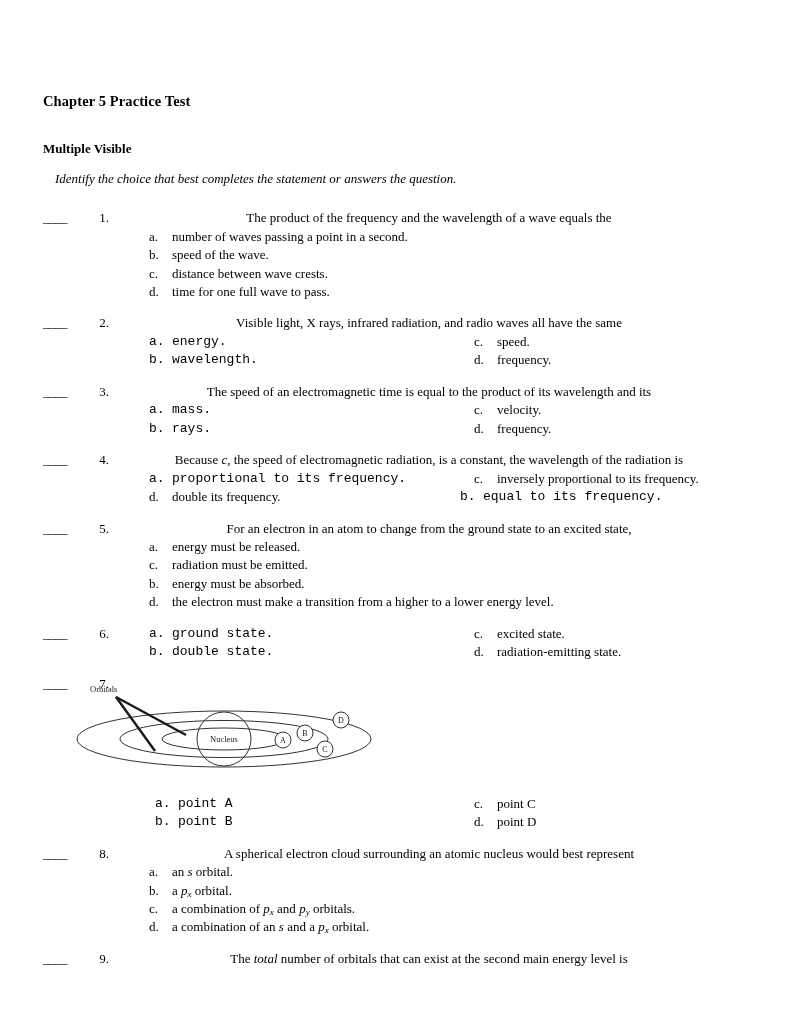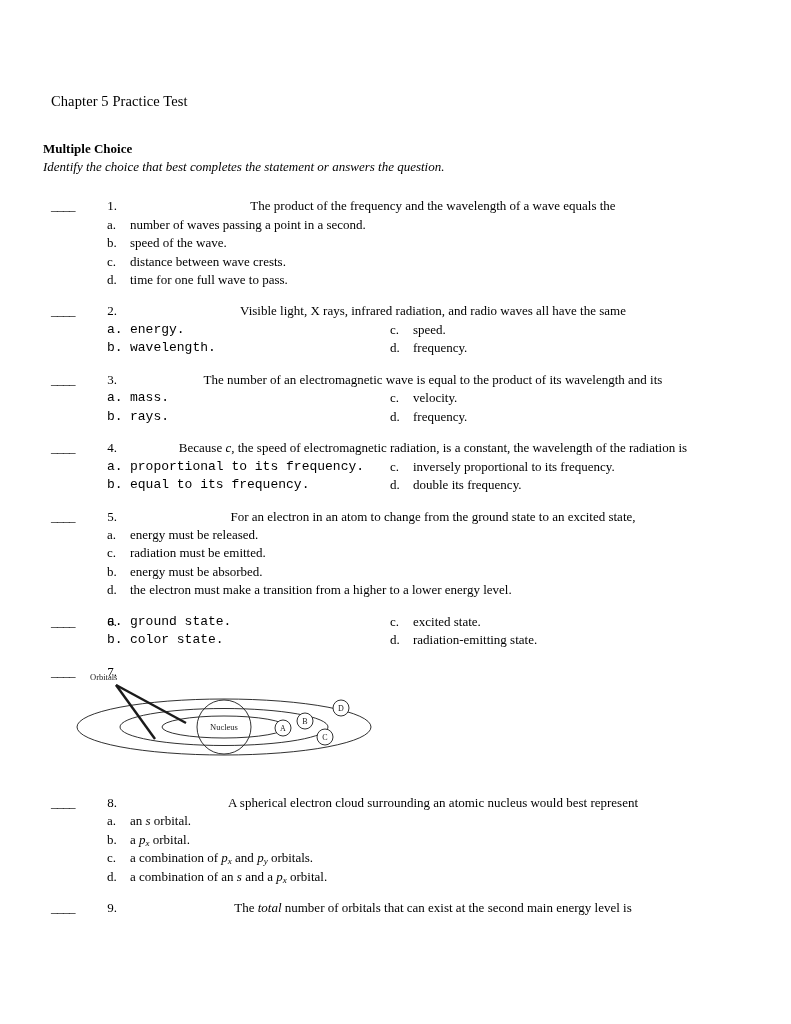--- a/index.html
+++ b/index.html
@@ -24,56 +24,55 @@
   }
   .content {
     position: absolute;
     left: 43px;
     top: 92px;
     width: 700px;
   }
 
   .doc-title {
     font-size: 14.5px;
-    font-weight: normal;
+    font-weight: bold;
     line-height: 1.25;
-    margin: 0 0 0 8px;
+    margin: 0 0 0 0;
     letter-spacing: 0.1px;
   }
 
   .section-gap { height: 30px; }
 
   .section-heading {
     font-size: 13px;
     font-weight: bold;
     line-height: 1.35;
     margin: 0;
   }
   .section-instruction {
     font-size: 13px;
     font-style: italic;
     line-height: 1.35;
-    margin: 0;
+    margin: 12px;
   }
 
   .questions {
     margin-top: 22px;
   }
 
   .question {
     position: relative;
     margin-bottom: 13px;
   }
   .q-head {
     position: relative;
     display: block;
     font-size: 13px;
     line-height: 1.42;
     padding-left: 72px;
-    margin-left: 8px;
   }
   .q-blank {
     position: absolute;
     left: 0;
     top: 0;
     width: 36px;
     font-size: 13px;
     line-height: 1.42;
     letter-spacing: -0.5px;
   }
@@ -108,20 +107,21 @@
     font-size: 13px;
     line-height: 1.42;
     min-height: 18px;
   }
   .opt {
     position: relative;
     display: inline-block;
     font-size: 13px;
     line-height: 1.42;
     vertical-align: top;
+    margin-left: 42px;
   }
   .two-col .opt-row { display: flex; }
   .two-col .opt.col-a { width: 283px; flex: 0 0 283px; font-family: Liberation Mono, monospace; }
   .two-col .opt.col-b { flex: 1 1 auto; }
   .opt-letter {
     display: inline-block;
     width: 23px;
     font-size: 13px;
   }
   .opt-text {
@@ -160,21 +160,21 @@
 </head>
 <body>
 
 <div class="page">
   <div class="content">
 
     <div class="doc-title">Chapter 5 Practice Test</div>
 
     <div class="section-gap"></div>
 
-    <div class="section-heading">Multiple Choice</div>
+    <div class="section-heading">Multiple Visible</div>
 
     <div class="section-instruction">Identify the choice that best completes the statement or answers the question.</div>
 
     <div class="questions">
 
       <div class="question">
         <div class="q-head">
           <span class="q-blank">____</span>
           <span class="q-num">1.</span>
           <span class="q-text">The product of the frequency and the wavelength of a wave equals the</span>
@@ -210,21 +210,21 @@
             <span class="opt col-a"><span class="opt-letter">b.</span><span class="opt-text">wavelength.</span></span>
             <span class="opt col-b"><span class="opt-letter">d.</span><span class="opt-text">frequency.</span></span>
           </div>
         </div>
       </div>
 
       <div class="question">
         <div class="q-head">
           <span class="q-blank">____</span>
           <span class="q-num">3.</span>
-          <span class="q-text">The number of an electromagnetic wave is equal to the product of its wavelength and its</span>
+          <span class="q-text">The speed of an electromagnetic time is equal to the product of its wavelength and its</span>
         </div>
         <div class="options two-col">
           <div class="opt-row">
             <span class="opt col-a"><span class="opt-letter">a.</span><span class="opt-text">mass.</span></span>
             <span class="opt col-b"><span class="opt-letter">c.</span><span class="opt-text">velocity.</span></span>
           </div>
           <div class="opt-row">
             <span class="opt col-a"><span class="opt-letter">b.</span><span class="opt-text">rays.</span></span>
             <span class="opt col-b"><span class="opt-letter">d.</span><span class="opt-text">frequency.</span></span>
           </div>
@@ -236,22 +236,22 @@
           <span class="q-blank">____</span>
           <span class="q-num">4.</span>
           <span class="q-text">Because <i>c</i>, the speed of electromagnetic radiation, is a constant, the wavelength of the radiation is</span>
         </div>
         <div class="options two-col">
           <div class="opt-row">
             <span class="opt col-a"><span class="opt-letter">a.</span><span class="opt-text">proportional to its frequency.</span></span>
             <span class="opt col-b"><span class="opt-letter">c.</span><span class="opt-text">inversely proportional to its frequency.</span></span>
           </div>
           <div class="opt-row">
+            <span class="opt col-b"><span class="opt-letter">d.</span><span class="opt-text">double its frequency.</span></span>
             <span class="opt col-a"><span class="opt-letter">b.</span><span class="opt-text">equal to its frequency.</span></span>
-            <span class="opt col-b"><span class="opt-letter">d.</span><span class="opt-text">double its frequency.</span></span>
           </div>
         </div>
       </div>
 
       <div class="question">
         <div class="q-head">
           <span class="q-blank">____</span>
           <span class="q-num">5.</span>
           <span class="q-text">For an electron in an atom to change from the ground state to an excited state,</span>
         </div>
@@ -275,21 +275,21 @@
         <div class="q-head">
           <span class="q-blank">____</span>
           <span class="q-num">6.</span>
         </div>
         <div class="options two-col">
           <div class="opt-row">
             <span class="opt col-a"><span class="opt-letter">a.</span><span class="opt-text">ground state.</span></span>
             <span class="opt col-b"><span class="opt-letter">c.</span><span class="opt-text">excited state.</span></span>
           </div>
           <div class="opt-row">
-            <span class="opt col-a"><span class="opt-letter">b.</span><span class="opt-text">color state.</span></span>
+            <span class="opt col-a"><span class="opt-letter">b.</span><span class="opt-text">double state.</span></span>
             <span class="opt col-b"><span class="opt-letter">d.</span><span class="opt-text">radiation-emitting state.</span></span>
           </div>
         </div>
       </div>
 
       <div class="question">
         <div class="q-head">
           <span class="q-blank">____</span>
           <span class="q-num">7.</span>
         </div>
@@ -321,20 +321,28 @@
 
             <circle cx="282" cy="74" r="8" fill="#ffffff" stroke="#1a1a1a" stroke-width="0.9"></circle>
             <text class="fig-point-label" x="282" y="77" text-anchor="middle" fill="#1a1a1a">C</text>
 
             <circle cx="298" cy="45" r="8" fill="#ffffff" stroke="#1a1a1a" stroke-width="0.9"></circle>
             <text class="fig-point-label" x="298" y="48" text-anchor="middle" fill="#1a1a1a">D</text>
           </svg>
         </div>
 
         <div class="options two-col narrow-indent">
+          <div class="opt-row">
+            <span class="opt col-a"><span class="opt-letter">a.</span><span class="opt-text">point A</span></span>
+            <span class="opt col-b"><span class="opt-letter">c.</span><span class="opt-text">point C</span></span>
+          </div>
+          <div class="opt-row">
+            <span class="opt col-a"><span class="opt-letter">b.</span><span class="opt-text">point B</span></span>
+            <span class="opt col-b"><span class="opt-letter">d.</span><span class="opt-text">point D</span></span>
+          </div>
         </div>
       </div>
 
       <div class="question">
         <div class="q-head">
           <span class="q-blank">____</span>
           <span class="q-num">8.</span>
           <span class="q-text">A spherical electron cloud surrounding an atomic nucleus would best represent</span>
         </div>
         <div class="options one-col">

